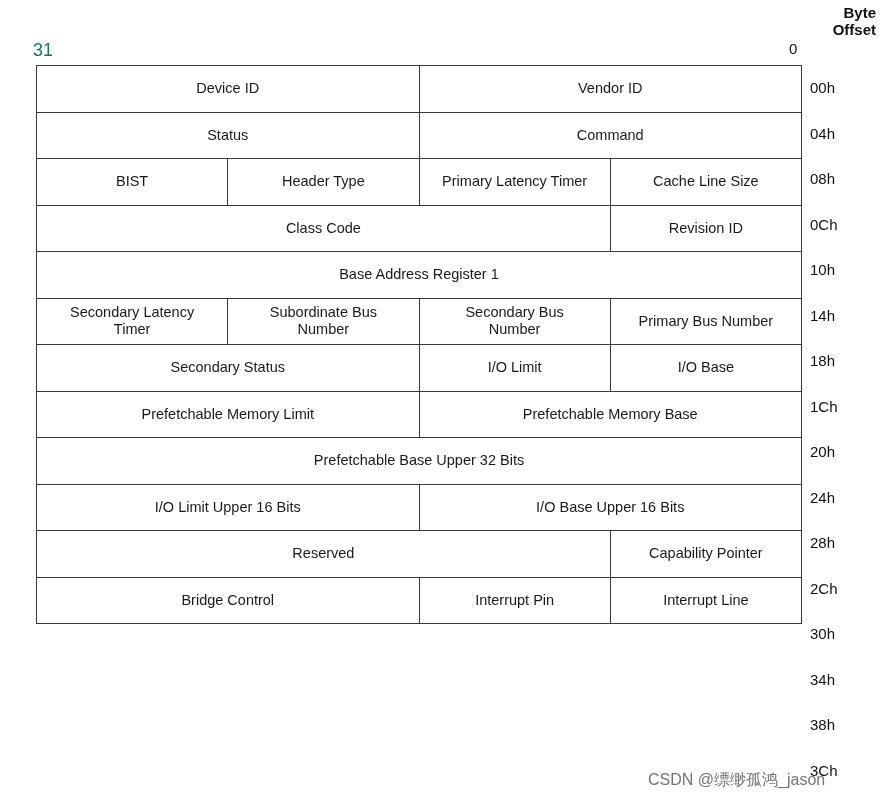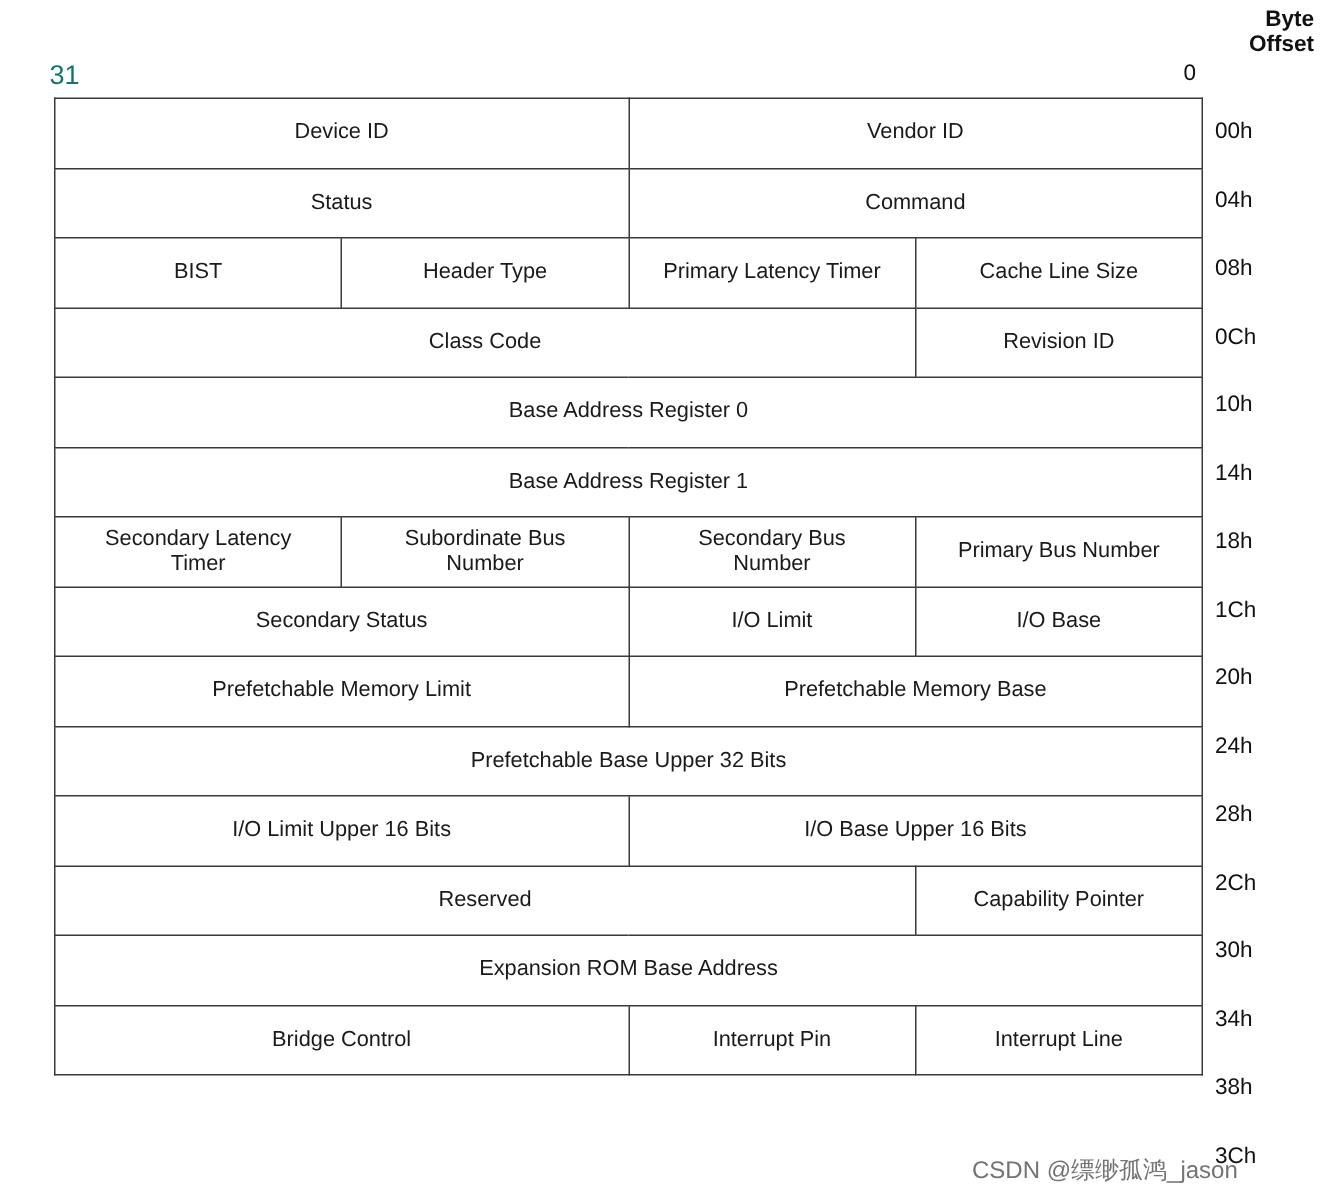--- a/index.html
+++ b/index.html
@@ -120,23 +120,20 @@
         <td colspan="1">BIST</td>
         <td colspan="1">Header Type</td>
         <td colspan="1">Primary Latency Timer</td>
         <td colspan="1">Cache Line Size</td>
       </tr>
       <tr>
         <td colspan="3">Class Code</td>
         <td colspan="1">Revision ID</td>
       </tr>
       <tr>
-        <td colspan="4">Base Address Register 0</td>
-      </tr>
-      <tr>
         <td colspan="4">Base Address Register 1</td>
       </tr>
       <tr>
         <td colspan="1">Secondary Latency Timer</td>
         <td colspan="1">Subordinate Bus Number</td>
         <td colspan="1">Secondary Bus Number</td>
         <td colspan="1">Primary Bus Number</td>
       </tr>
       <tr>
         <td colspan="2">Secondary Status</td>
@@ -150,23 +147,20 @@
       <tr>
         <td colspan="4">Prefetchable Base Upper 32 Bits</td>
       </tr>
       <tr>
         <td colspan="2">I/O Limit Upper 16 Bits</td>
         <td colspan="2">I/O Base Upper 16 Bits</td>
       </tr>
       <tr>
         <td colspan="3">Reserved</td>
         <td colspan="1">Capability Pointer</td>
-      </tr>
-      <tr>
-        <td colspan="4">Expansion ROM Base Address</td>
       </tr>
       <tr>
         <td colspan="2">Bridge Control</td>
         <td colspan="1">Interrupt Pin</td>
         <td colspan="1">Interrupt Line</td>
       </tr>
     </tbody>
 </table>
 
 <div id="offset-column">

